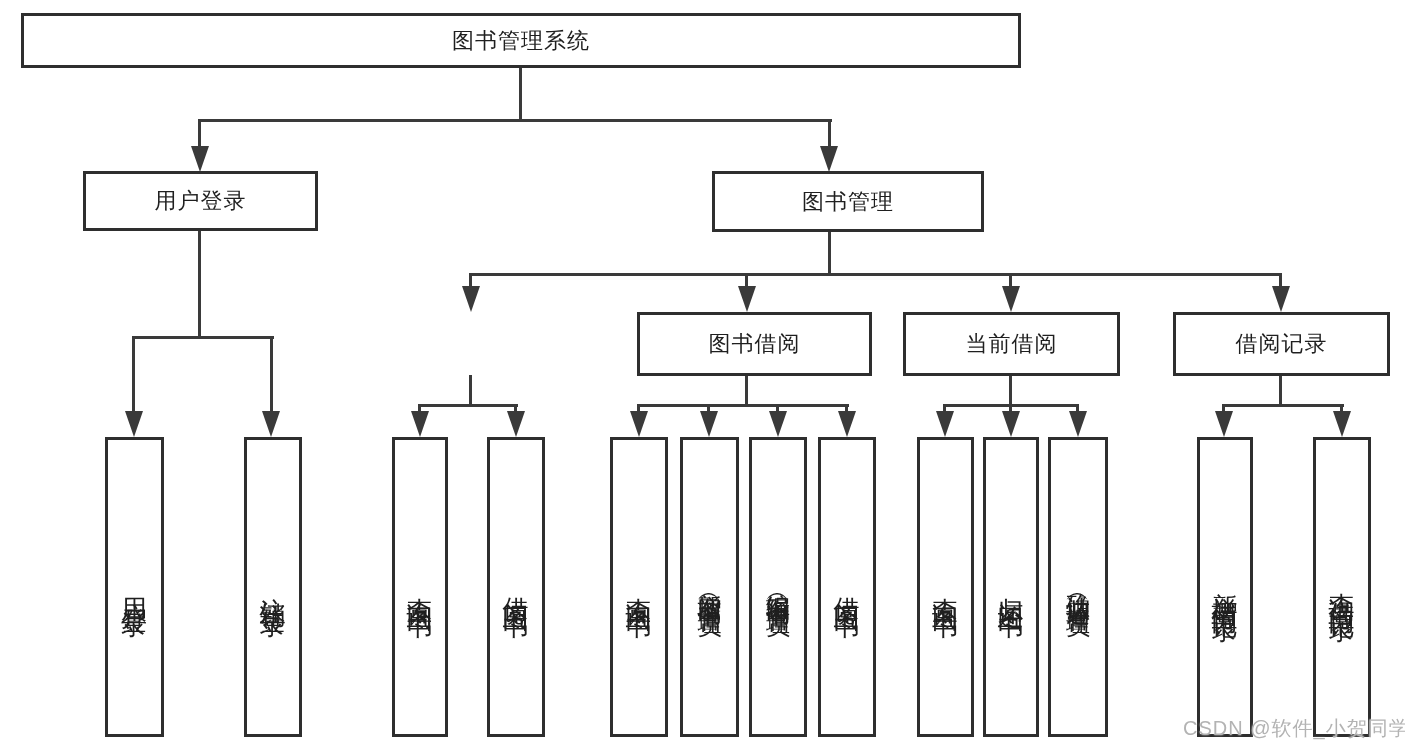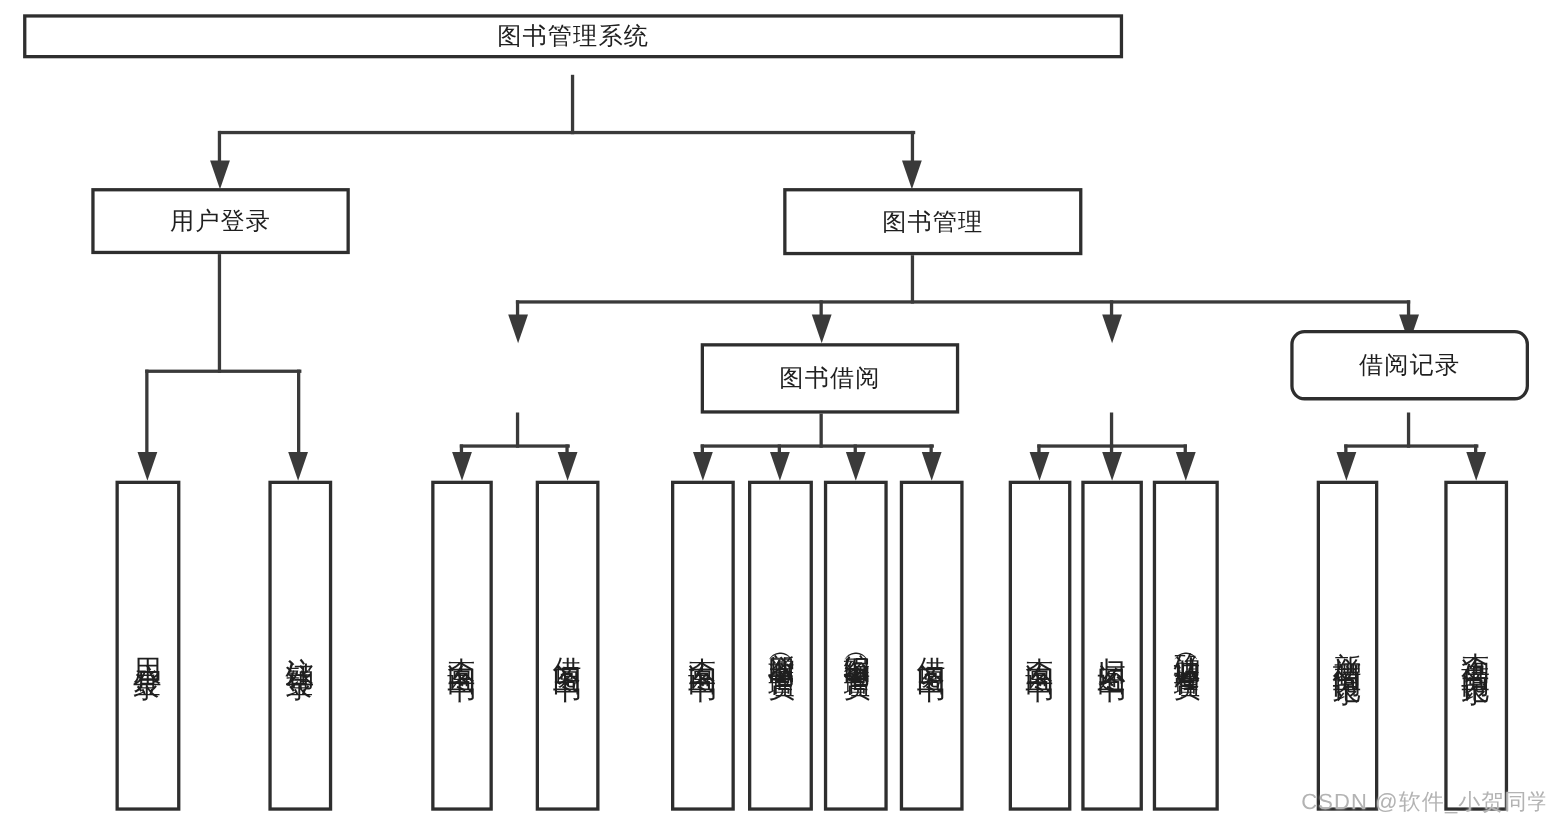--- a/index.html
+++ b/index.html
@@ -27,21 +27,21 @@
     position:absolute;left:1183px;top:715px;z-index:5;
     font-size:20px;color:#b3b3b3;letter-spacing:1px;white-space:nowrap;
     text-shadow:0 0 2px #ffffff;
   }
 </style>
 </head>
 <body>
 
 <div id="canvas">
 
-  <div class="box" style="left:21px;top:13px;width:1000px;height:40px;">
+  <div class="box" style="left:21px;top:13px;width:1000px;height:55px;">
     <span class="hlabel">图书管理系统</span>
   </div>
 
   <div class="vline" style="left:519px;top:68px;height:54px;"></div>
   <div class="hline" style="left:199px;top:119px;width:633px;"></div>
   <div class="vline" style="left:198px;top:119px;height:29px;"></div>
   <div class="vline" style="left:828px;top:119px;height:29px;"></div>
   <div class="arr" style="left:191px;top:146px;"></div>
   <div class="arr" style="left:820px;top:146px;"></div>
 
@@ -66,21 +66,24 @@
   <div class="vline" style="left:1009px;top:273px;height:16px;"></div>
   <div class="vline" style="left:1279px;top:273px;height:16px;"></div>
   <div class="arr" style="left:462px;top:286px;"></div>
   <div class="arr" style="left:738px;top:286px;"></div>
   <div class="arr" style="left:1002px;top:286px;"></div>
   <div class="arr" style="left:1272px;top:286px;"></div>
 
   <div class="box" style="left:637px;top:312px;width:235px;height:64px;">
     <span class="hlabel">图书借阅</span>
   </div>
-  <div class="box" style="left:1173px;top:300px;width:217px;height:64px;border-radius:13px;">
+  <div class="box" style="left:903px;top:312px;width:217px;height:64px;">
+    <span class="hlabel">当前借阅</span>
+  </div>
+  <div class="box" style="left:1173px;top:312px;width:217px;height:64px;">
     <span class="hlabel">借阅记录</span>
   </div>
 
   <div class="vline" style="left:469px;top:375px;height:32px;"></div>
   <div class="hline" style="left:418px;top:404px;width:100px;"></div>
   <div class="vline" style="left:418px;top:404px;height:10px;"></div>
   <div class="vline" style="left:514px;top:404px;height:10px;"></div>
   <div class="arr" style="left:411px;top:411px;"></div>
   <div class="arr" style="left:507px;top:411px;"></div>
 

